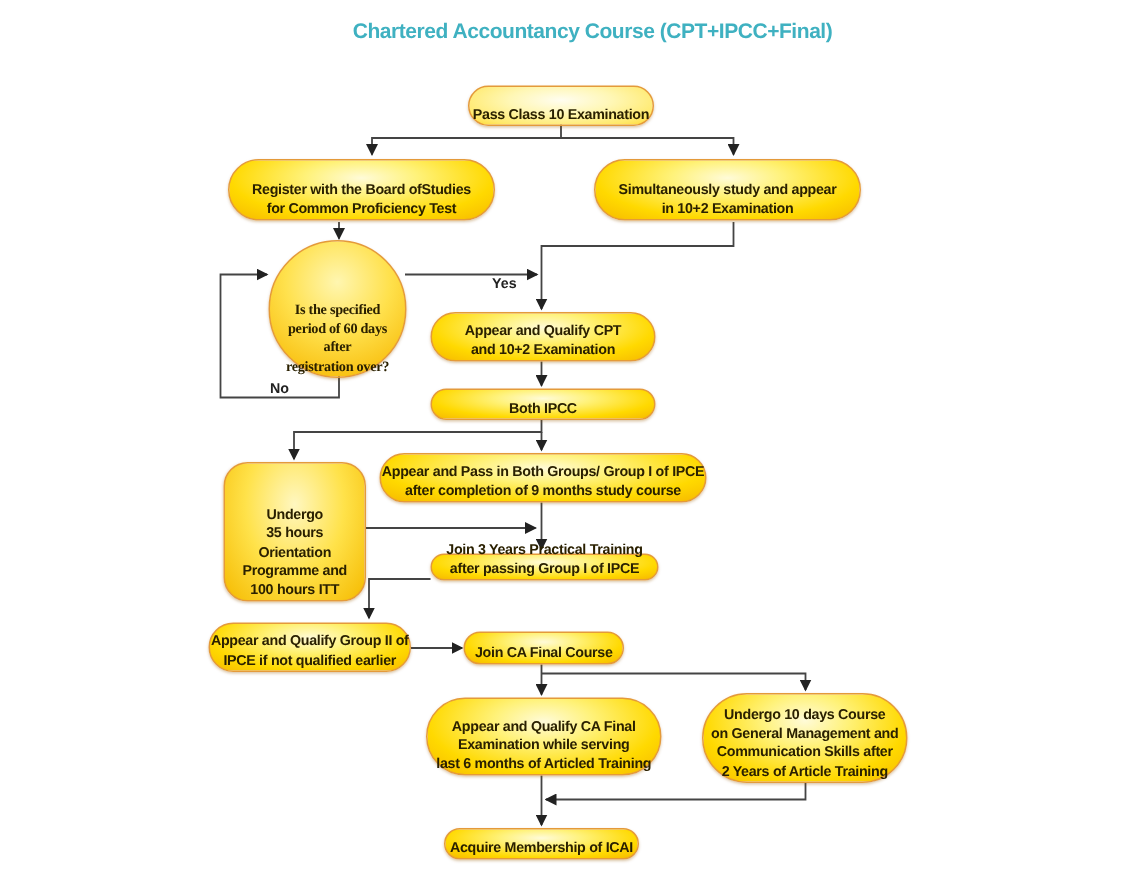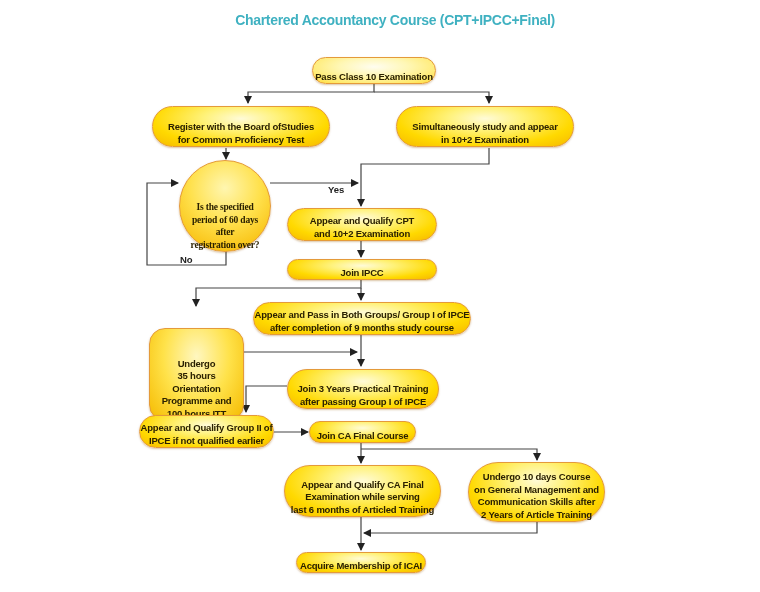--- a/index.html
+++ b/index.html
@@ -14,21 +14,21 @@
           font-family: "Liberation Sans", sans-serif; font-weight: bold; font-size: 9.5px;
           line-height: 12.5px; color: #2a2000; letter-spacing: -0.2px;
           border: 1.5px solid #e49a3a;
           background: radial-gradient(ellipse at 50% 30%, #fffbd8 0%, #fff27a 30%, #ffd900 70%, #f6b800 100%);
           box-shadow: 0 1px 2px rgba(150,90,0,0.35); }
   .pill { border-radius: 999px; }
   .pill-light { background: radial-gradient(ellipse at 50% 35%, #fffdf0 0%, #fff7b5 40%, #ffe96a 80%, #ffd833 100%); }
   .circle { border-radius: 50%;
             background: radial-gradient(circle at 50% 30%, #fff6b0 0%, #ffe14d 45%, #f9c316 80%, #f0a800 100%); }
   .rounded { border-radius: 16px;
-             background: radial-gradient(ellipse at 50% 30%, #fff7c0 0%, #ffe24a 50%, #f7c20e 90%, #f0ab00 100%); margin-top: 20px; }
+             background: radial-gradient(ellipse at 50% 30%, #fff7c0 0%, #ffe24a 50%, #f7c20e 90%, #f0ab00 100%); }
   .node span { display: block; white-space: pre-line; }
   .edge-label { position: absolute; font-family: "Liberation Sans", sans-serif; font-size: 9.5px;
                 font-weight: bold; color: #222; }
 </style>
 </head>
 <body>
 
 <div id="title">Chartered Accountancy Course (CPT+IPCC+Final)</div>
 
 <svg id="flow" width="760" height="592">
@@ -94,37 +94,37 @@
 
 <div class="edge-label" style="left:328px; top:172px;margin-top:12px;">Yes</div>
 <div class="edge-label" style="left:180px; top:254px;">No</div>
 
 <div class="node pill" style="left:287px; top:208px; width:150px; height:33px;">
   <span>Appear and Qualify CPT
 and 10+2 Examination</span>
 </div>
 
 <div class="node pill" style="left:287px; top:259px; width:150px; height:21px;">
-  <span>Join IPCC</span>
+  <span>Both IPCC</span>
 </div>
 
 <div class="node pill" style="left:253px; top:302px; width:218px; height:33px;">
   <span>Appear and Pass in Both Groups/ Group I of IPCE
 after completion of 9 months study course</span>
 </div>
 
 <div class="node rounded" style="left:149px; top:308px; width:95px; height:93px;">
   <span>Undergo
 35 hours
 Orientation
 Programme and
 100 hours ITT</span>
 </div>
 
-<div class="node pill" style="left:287px; top:369px; width:152px; height:40px;">
+<div class="node pill" style="left:287px; top:369px; width:152px; height:18px;">
   <span>Join 3 Years Practical Training
 after passing Group I of IPCE</span>
 </div>
 
 <div class="node pill" style="left:139px; top:415px; width:135px; height:33px;">
   <span>Appear and Qualify Group II of
 IPCE if not qualified earlier</span>
 </div>
 
 <div class="node pill" style="left:309px; top:421px; width:107px; height:22px;">

